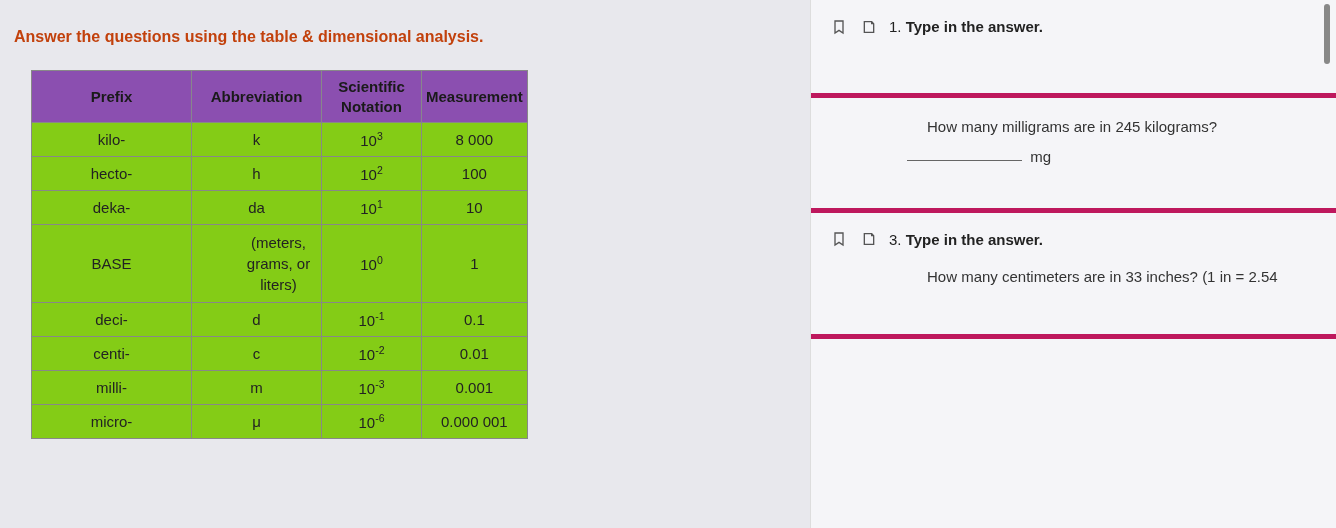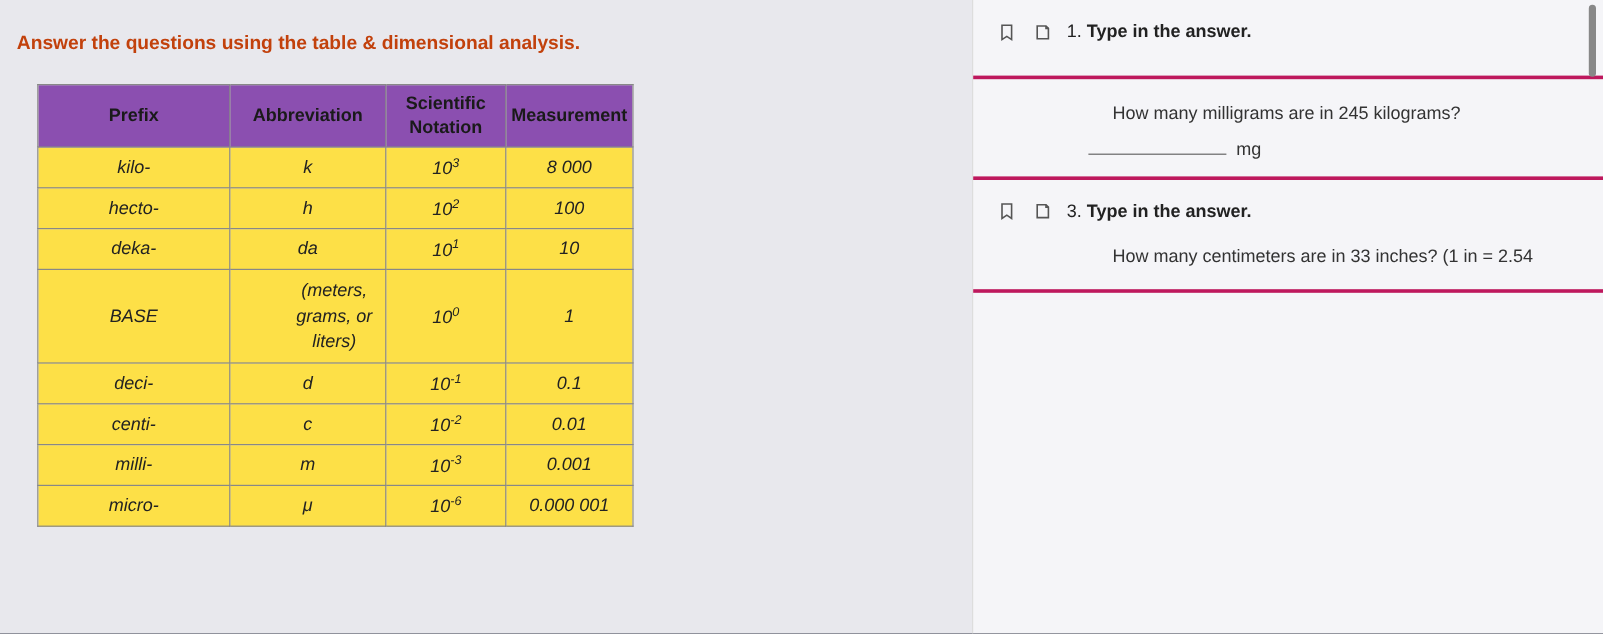--- a/index.html
+++ b/index.html
@@ -44,39 +44,38 @@
     }
     th {
       background: #8b4fb0;
       color: #1a1a1a;
       font-weight: bold;
       padding: 6px 4px;
       line-height: 1.3;
     }
     td {
       padding: 7px 4px;
-      background: #fde047;
-      font-style: italic;
+      background: #84cc16;
     }
     .col-prefix { width: 160px; }
     .col-abbrev { width: 130px; }
     .col-sci { width: 100px; }
     .col-meas { width: 105px; }
     sup { font-size: 0.7em; }
     .base-text { line-height: 1.4; padding-left: 48px; }
 
     .right-panel {
       flex: 1;
       background: #f5f5f8;
       position: relative;
       border-left: 1px solid #ddd;
     }
     .question-block {
-      padding: 18px 20px 10px 20px;
-      border-bottom: 3px solid #be185d;
+      padding: 18px 20px 40px 20px;
+      border-bottom: 5px solid #be185d;
     }
     .question-header {
       display: flex;
       align-items: center;
       gap: 12px;
       margin-bottom: 18px;
     }
     .q-icons {
       display: flex;
       gap: 14px;

